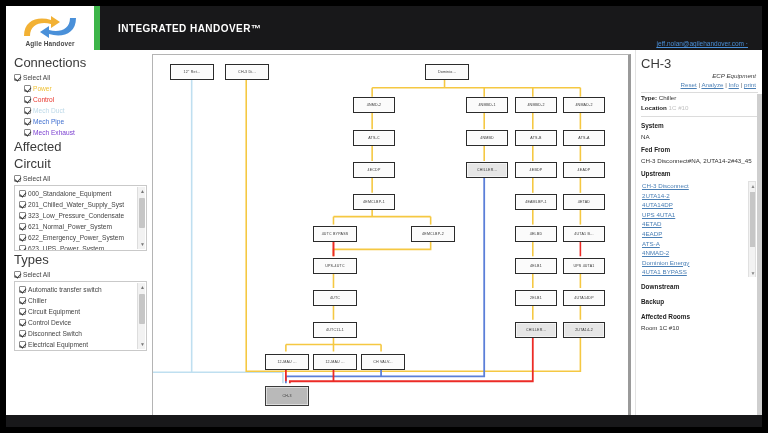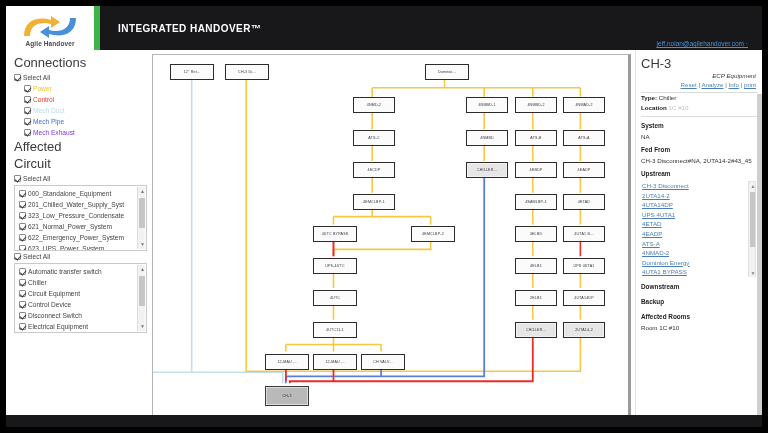--- a/index.html
+++ b/index.html
@@ -298,20 +298,21 @@
           <span class="cbox"></span>
           <span>623_UPS_Power_System</span>
         </div>
         <div class="sbar">
           <div class="ar up">▲</div>
           <div class="thumb"></div>
           <div class="ar dn">▼</div>
         </div>
       </div>
 
+      <div class="sec-title">Types</div>
       <div class="chk-row">
         <span class="cbox"></span>
         <span>Select All</span>
       </div>
       <div class="listbox typ">
         <div class="chk-row">
           <span class="cbox"></span>
           <span>Automatic transfer switch</span>
         </div>
         <div class="chk-row">

